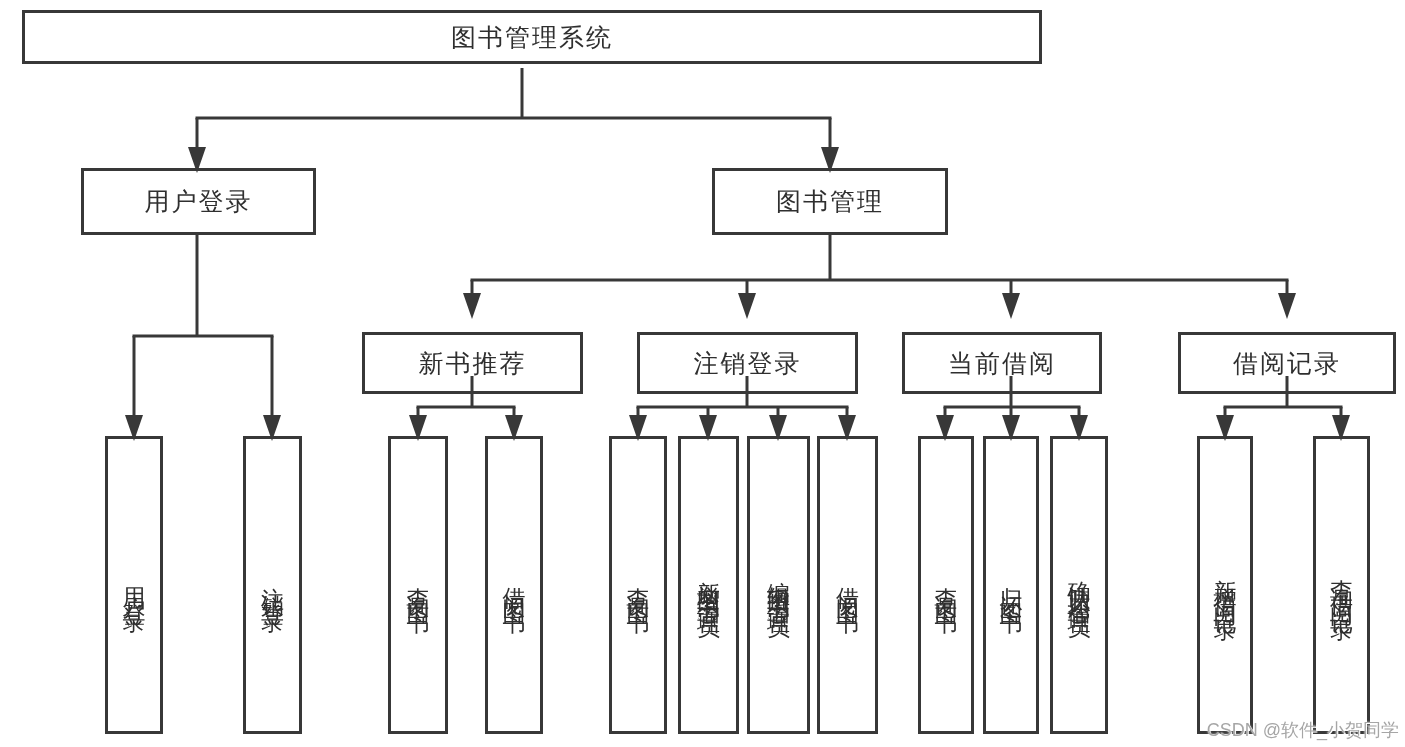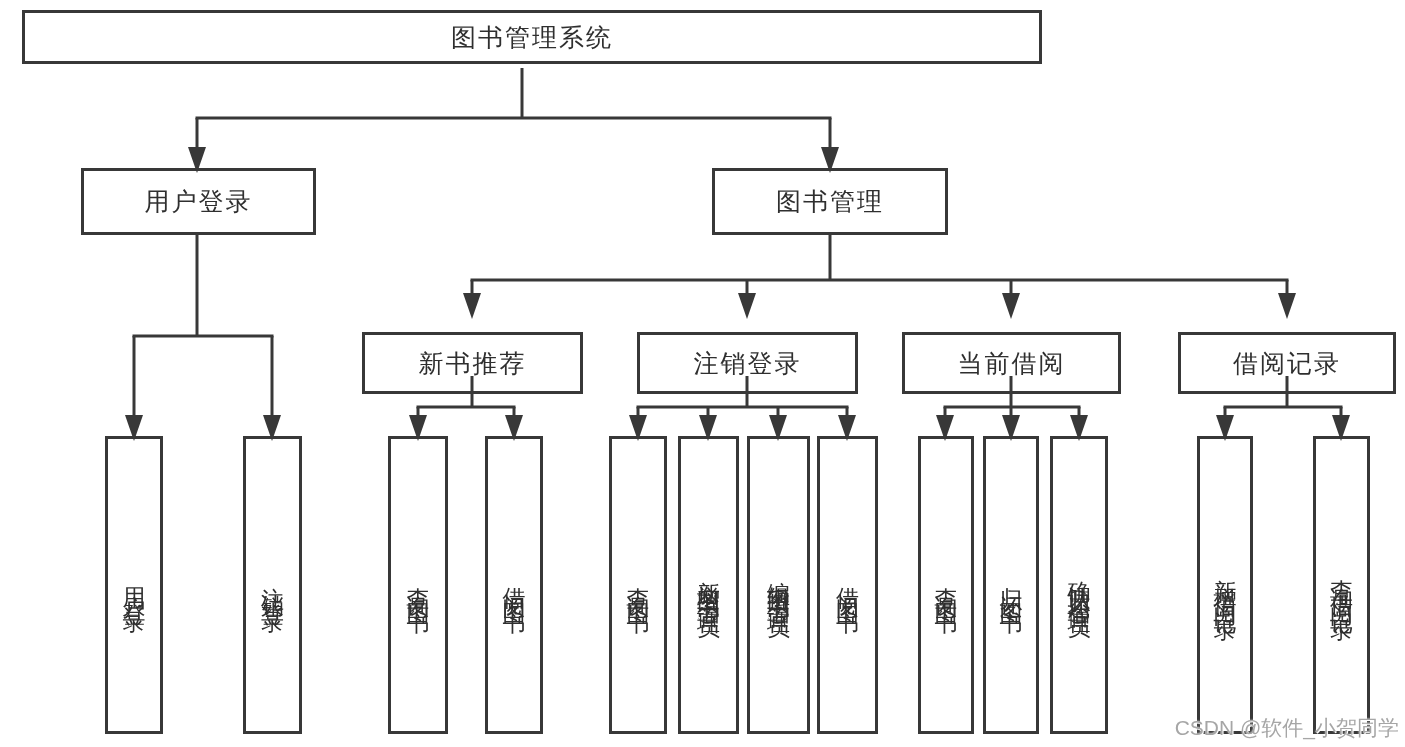--- a/index.html
+++ b/index.html
@@ -48,21 +48,21 @@
     color: #2f2f2f;
     line-height: 1;
     max-height: 292px;
   }
   .vlabel.long { letter-spacing: 5px; }
   .watermark {
     position: absolute;
     right: 6px;
     bottom: 5px;
     z-index: 3;
-    font-size: 21px;
+    font-size: 18px;
     color: #a6a6a6;
     text-shadow: 0 0 2px #ffffff, 1px 1px 0 #ffffff;
     white-space: nowrap;
   }
 </style>
 </head>
 <body>
 
 <div class="canvas">
 
@@ -145,21 +145,21 @@
   <div class="box l1-b">
     <span class="hlabel">图书管理</span>
   </div>
 
   <div class="box l2" style="left:362px;width:221px;">
     <span class="hlabel">新书推荐</span>
   </div>
   <div class="box l2" style="left:637px;width:221px;">
     <span class="hlabel">注销登录</span>
   </div>
-  <div class="box l2" style="left:902px;width:219px;">
+  <div class="box l2" style="left:902px;width:200px;">
     <span class="hlabel">当前借阅</span>
   </div>
   <div class="box l2" style="left:1178px;width:218px;">
     <span class="hlabel">借阅记录</span>
   </div>
 
   <div class="box leaf" style="left:105px;width:58px;">
     <span class="vlabel">用户登录</span>
   </div>
   <div class="box leaf" style="left:243px;width:59px;">

